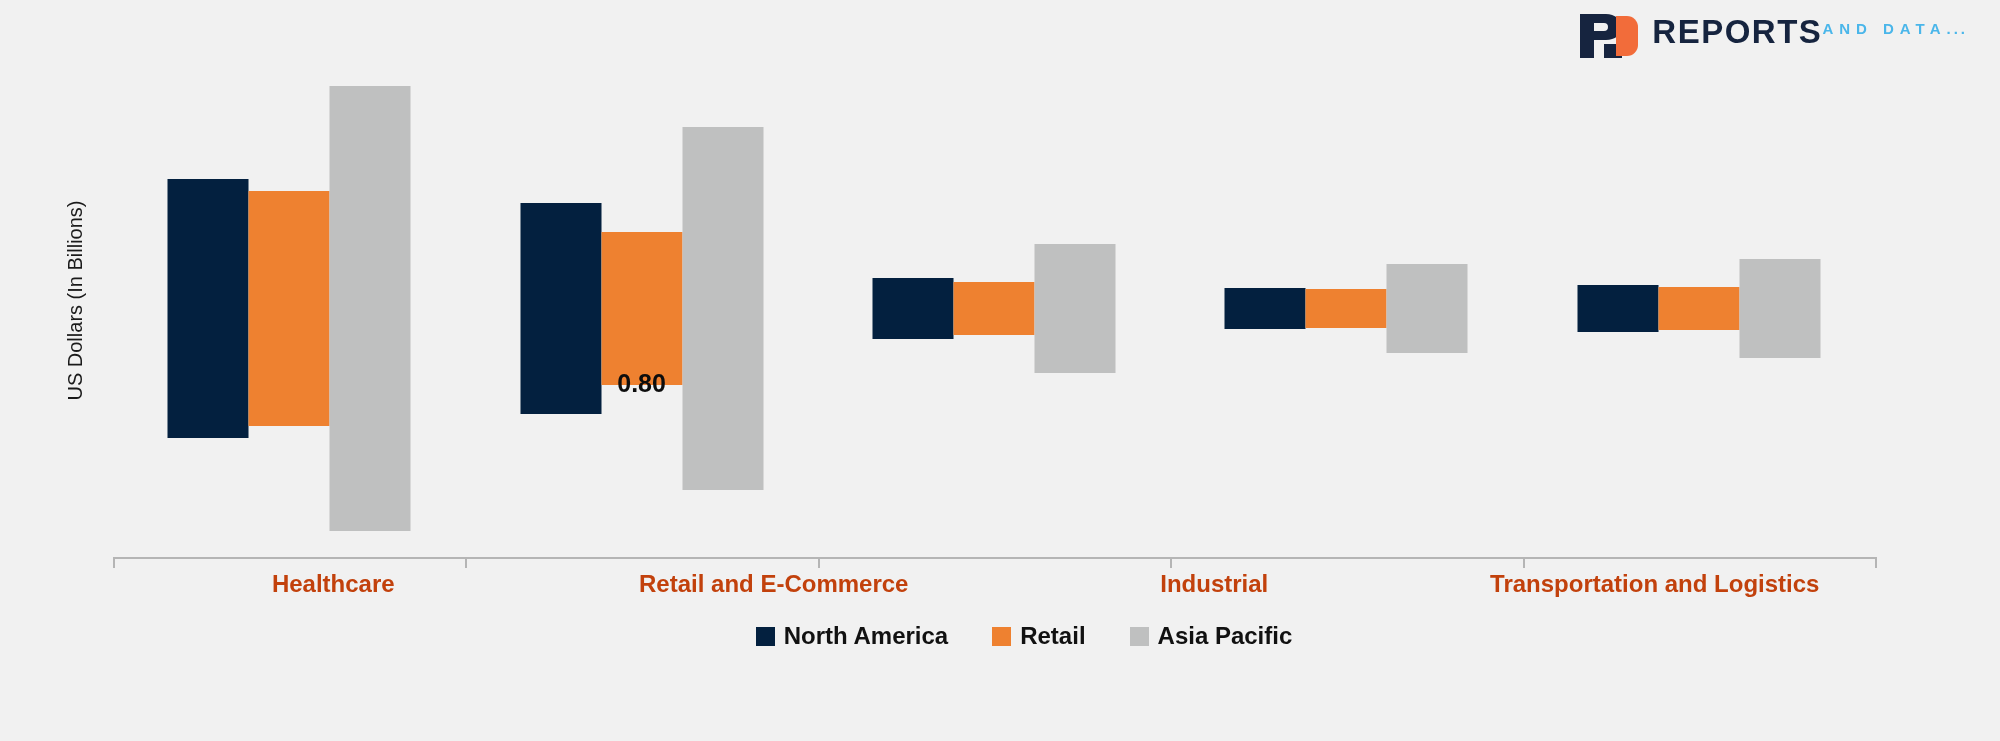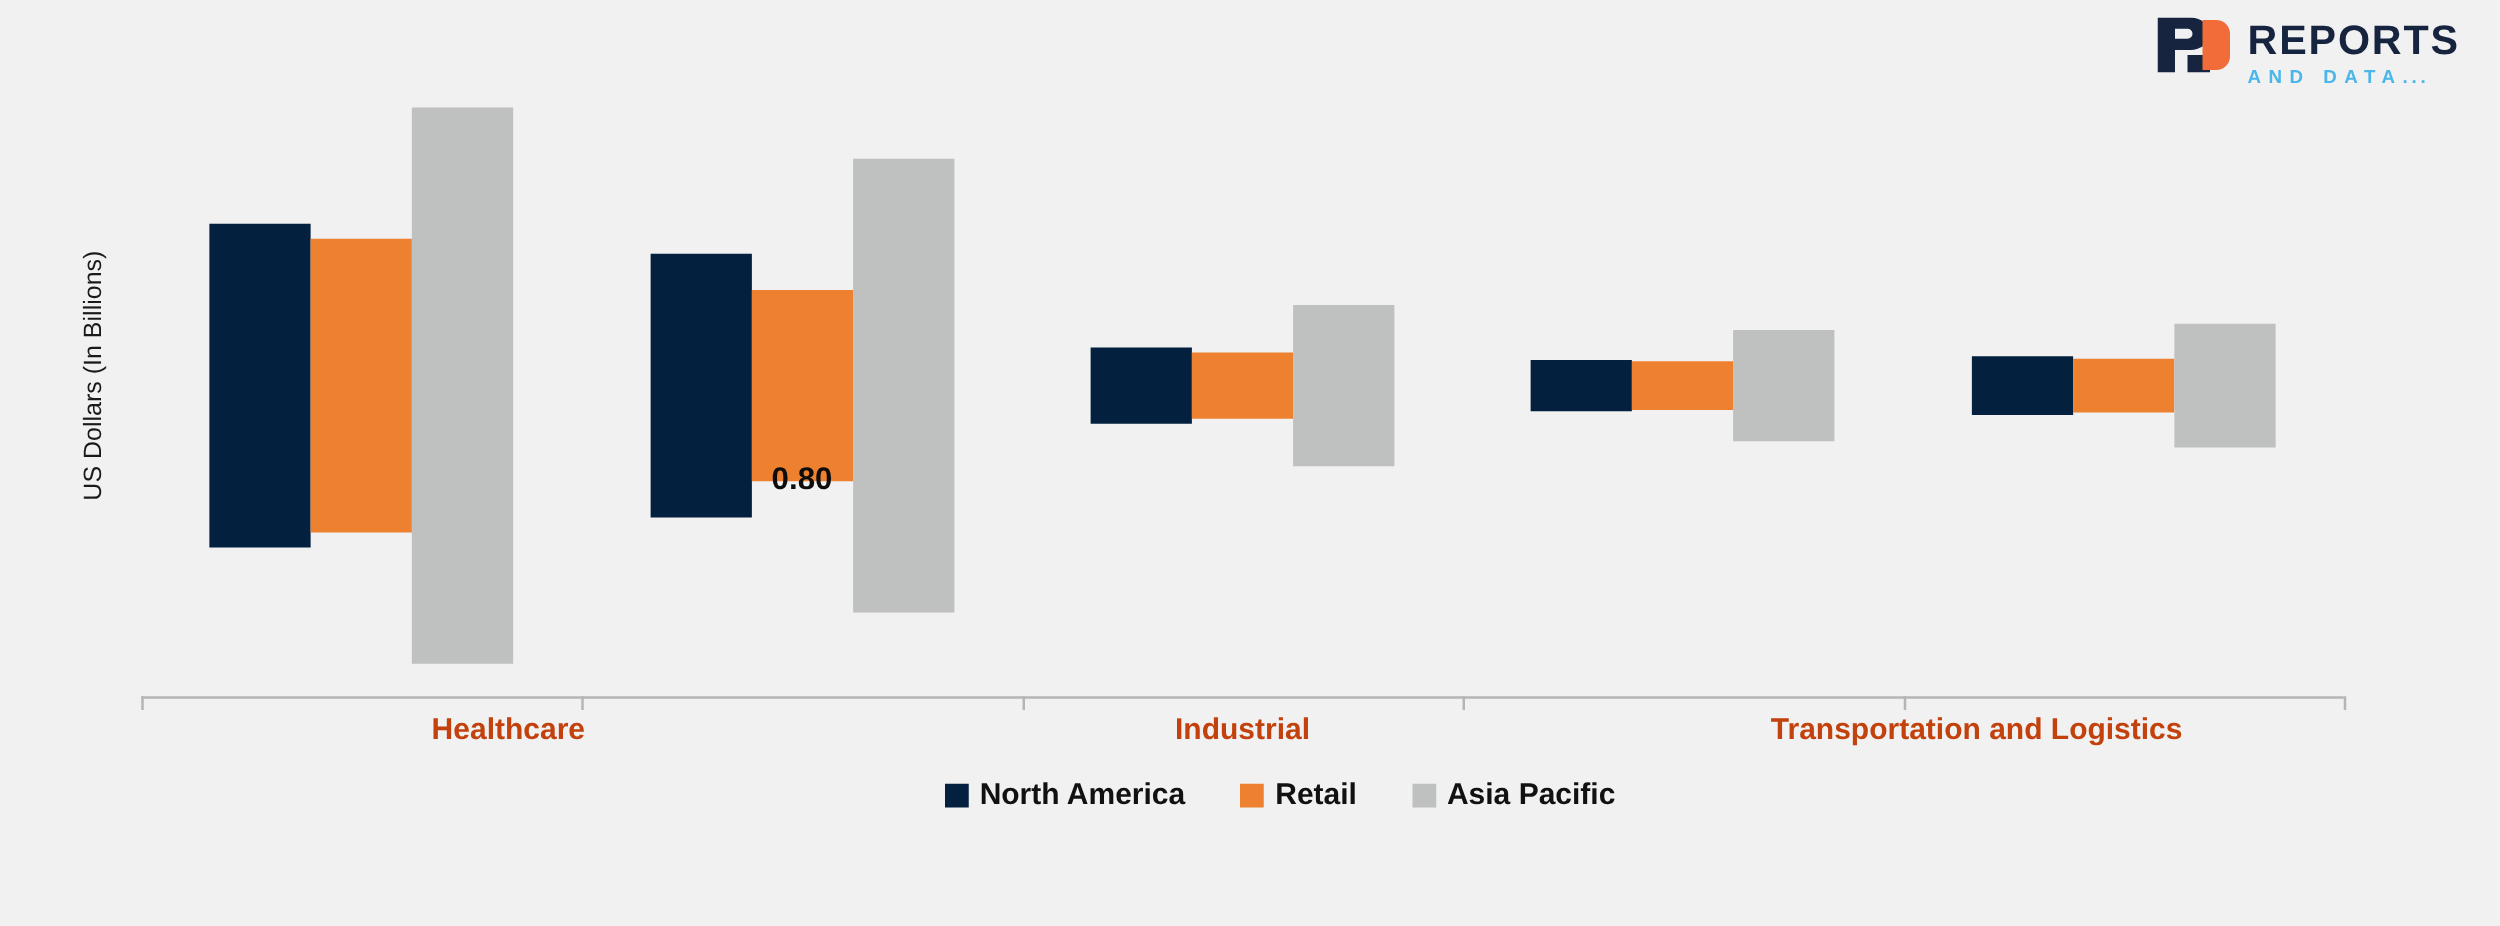--- a/index.html
+++ b/index.html
@@ -43,21 +43,21 @@
     position: absolute;
     left: 36px;
     top: 2px;
     width: 22px;
     height: 40px;
     background: #f26c3a;
     border-radius: 0 11px 11px 0;
   }
   #logo-words {
     display: flex;
-    flex-direction: column;
+    flex-direction: row;
     justify-content: flex-start;
     padding-top: 1px;
   }
   #logo-title {
     font-size: 33px;
     font-weight: bold;
     letter-spacing: 1.5px;
     color: #16243f;
     line-height: 1;
   }
@@ -264,20 +264,21 @@
             <div class="bar ap" title="Asia Pacific — Others: 0.52" style="height: 99.4px;"></div>
           </div>
         </div>
       </div>
   </div>
 
   <div id="axis-line"></div>
 
   <div id="cats">
       <div class="cat">Healthcare</div>
+      <div class="cat">Retail and E-Commerce</div>
       <div class="cat">Industrial</div>
       <div class="cat">Transportation and Logistics</div>
     </div>
 
   <div id="legend">
       <div class="legend-item">
         <span class="legend-swatch" style="background: rgb(3, 32, 63);"></span>
         <span class="legend-text">North America</span>
       </div>
       <div class="legend-item">

